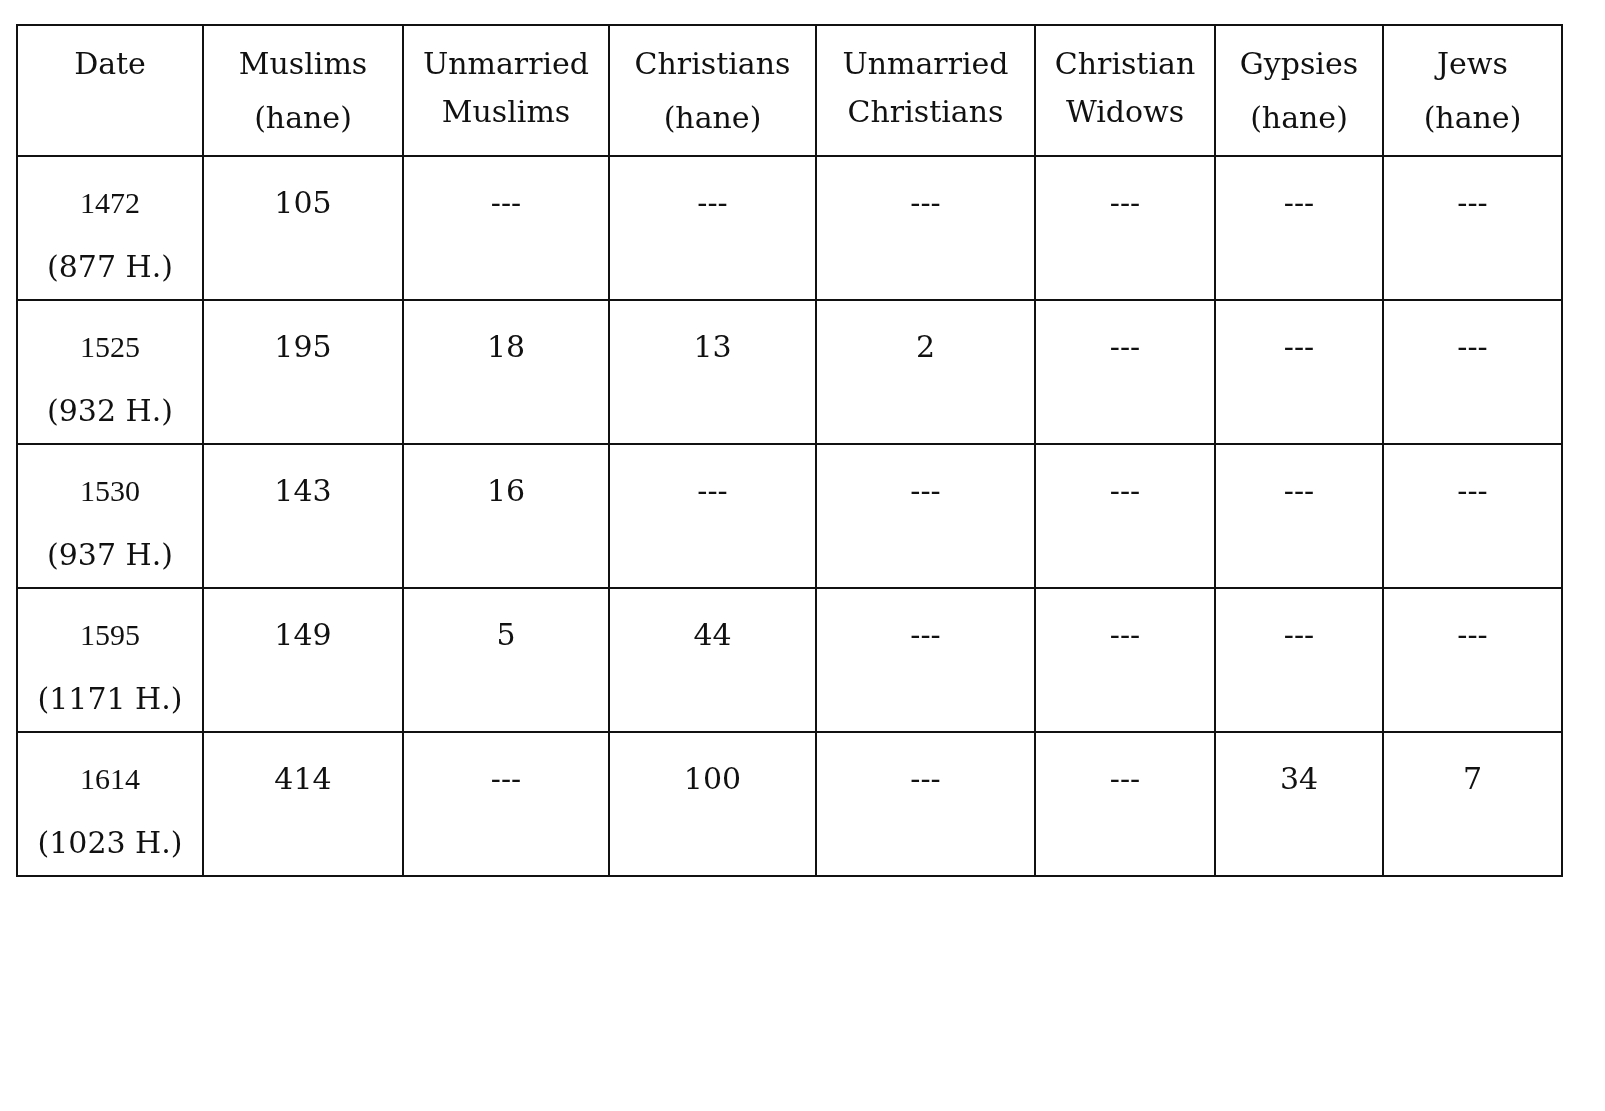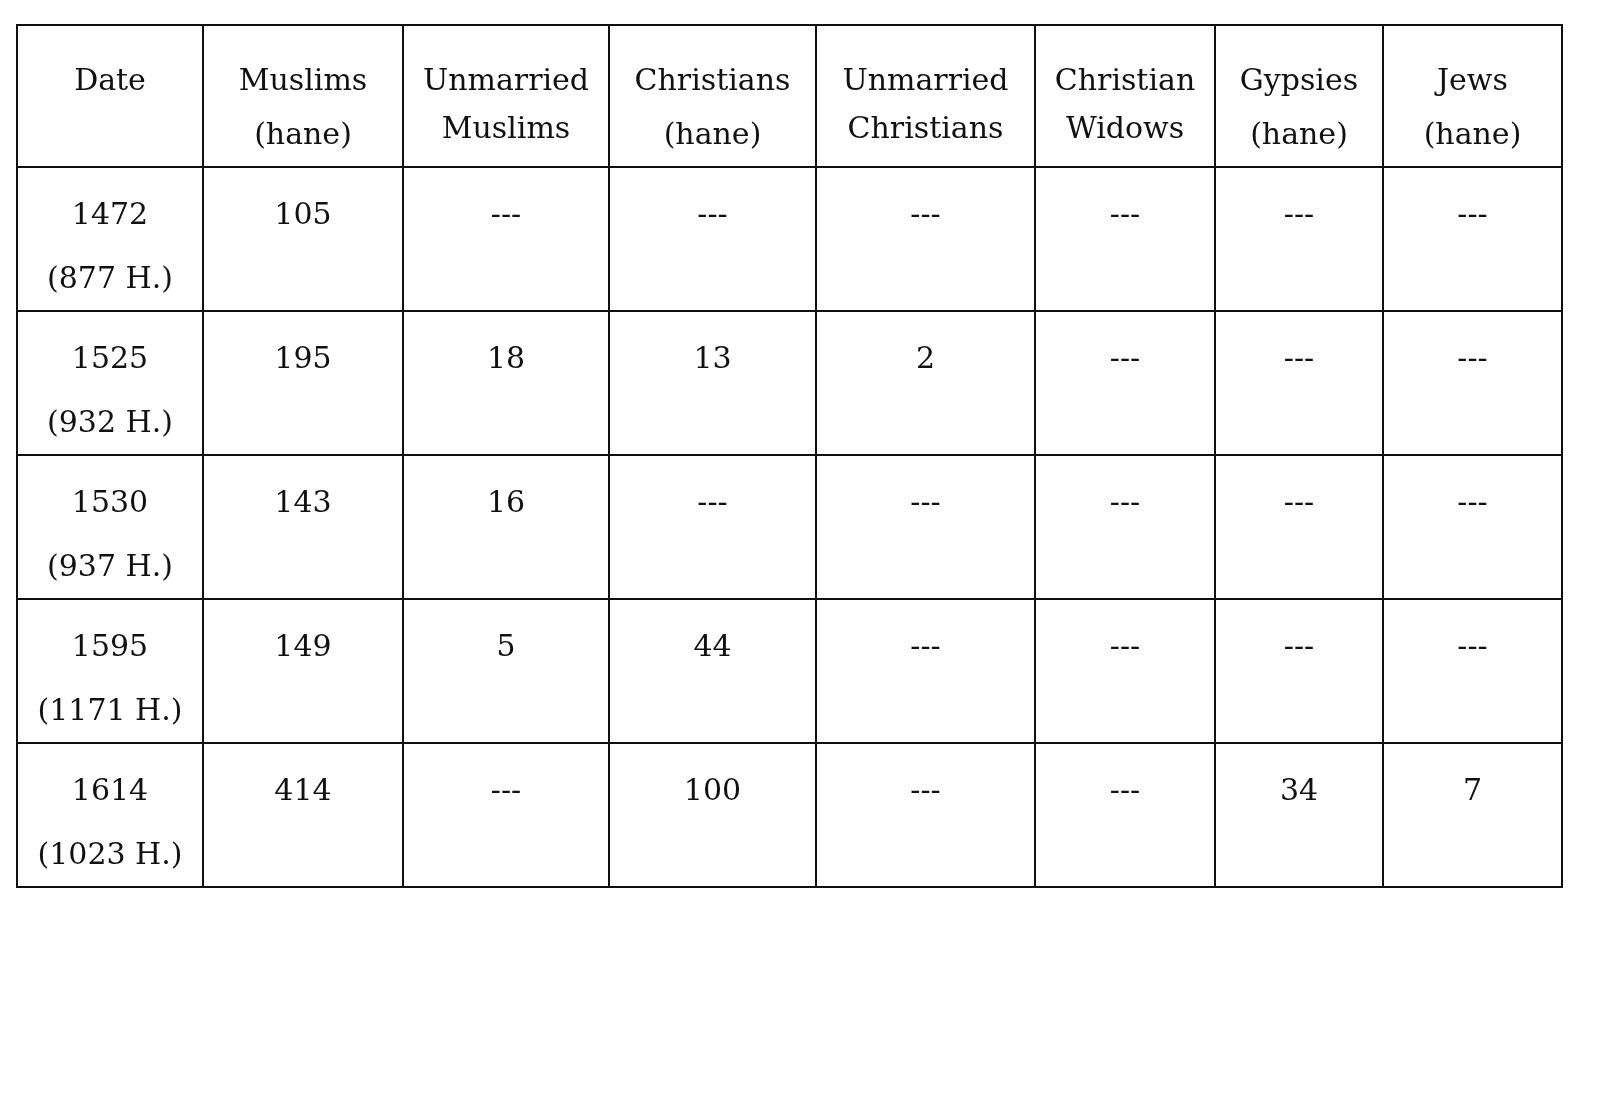--- a/index.html
+++ b/index.html
@@ -28,21 +28,21 @@
       border: 2px solid #111111;
       text-align: center;
       vertical-align: top;
       padding: 0;
       font-weight: normal;
       font-size: 30px;
       line-height: 64px;
     }
     table.census thead th {
       height: 131px;
-      padding-top: 30px;
+      padding-top: 14px;
       line-height: 48px;
       box-sizing: border-box;
     }
     table.census thead th .hdr-line {
       display: block;
       line-height: 48px;
     }
     table.census thead th .hdr-sub {
       display: block;
       line-height: 64px;
@@ -51,20 +51,21 @@
     table.census thead th .unit {
     }
     table.census tbody td {
       height: 130px;
       box-sizing: border-box;
       padding-top: 14px;
     }
     table.census tbody td .line1 {
       display: block;
       line-height: 64px;
+      font-family: Liberation Serif, serif;
     }
     table.census tbody td .line2 {
       display: block;
       line-height: 64px;
     }
   </style>
 </head>
 <body>
 
 <table class="census">

